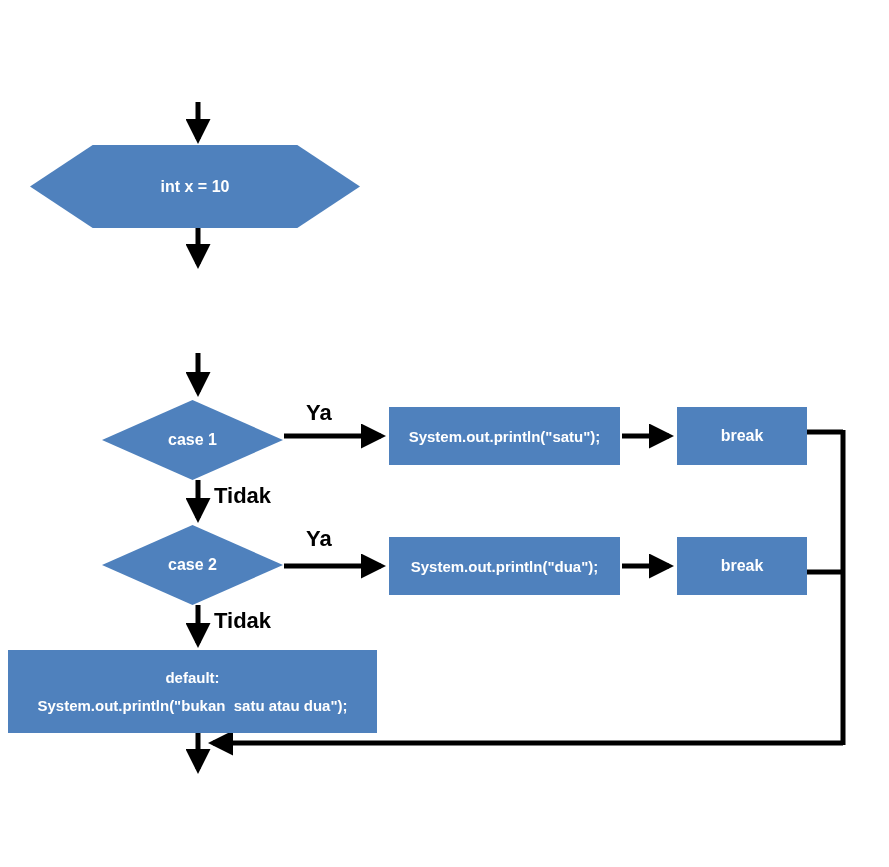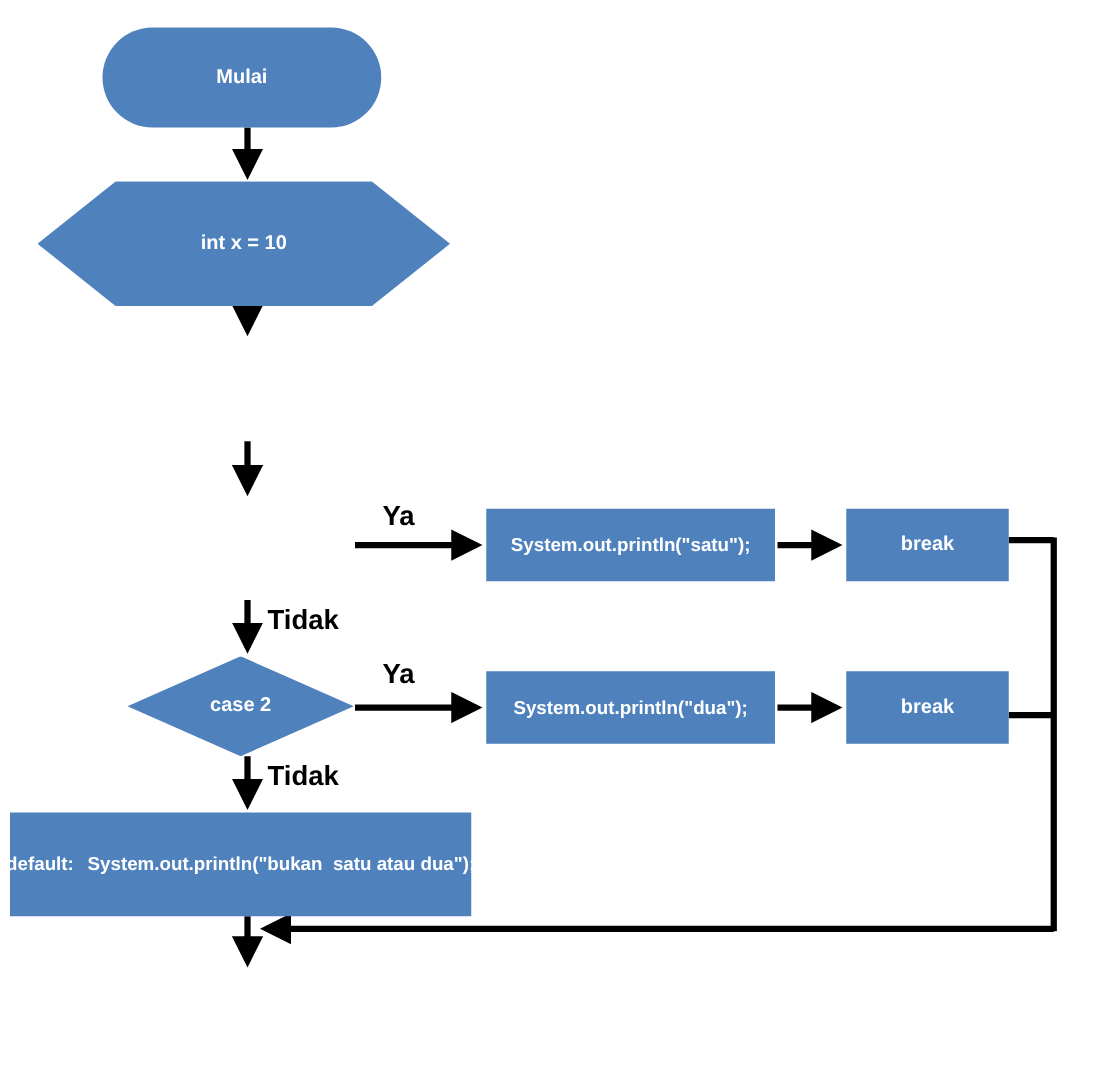--- a/index.html
+++ b/index.html
@@ -38,34 +38,34 @@
   .stadium { border-radius: 41px; }
   .hexagon {
     clip-path: polygon(0% 50%, 19% 0%, 81% 0%, 100% 50%, 81% 100%, 19% 100%);
   }
   .diamond {
     clip-path: polygon(50% 0%, 100% 50%, 50% 100%, 0% 50%);
   }
   .rect { }
   .code { font-size: 15px; }
   .multiline {
-    flex-direction: row;
+    flex-direction: column;
     gap: 11px;
     font-size: 15px;
   }
   .edge-label {
     position: absolute;
     color: #000000;
     font-weight: bold;
     font-size: 22px;
     white-space: pre;
   }
   
   .n-start   { left: 82px;  top: 22px;  width: 223px; height: 80px; }
-  .n-declare { left: 30px;  top: 145px; width: 330px; height: 100px; }
+  .n-declare { left: 30px;  top: 145px; width: 330px; height: 83px; }
   .n-switch  { left: 93px;  top: 274px; width: 200px; height: 79px; }
   .n-case1   { left: 102px; top: 400px; width: 181px; height: 80px; }
   .n-satu    { left: 389px; top: 407px; width: 231px; height: 58px; }
   .n-break1  { left: 677px; top: 407px; width: 130px; height: 58px; }
   .n-case2   { left: 102px; top: 525px; width: 181px; height: 80px; }
   .n-dua     { left: 389px; top: 537px; width: 231px; height: 58px; }
   .n-break2  { left: 677px; top: 537px; width: 130px; height: 58px; }
   .n-default { left: 8px;   top: 650px; width: 369px; height: 83px; }
   .n-end     { left: 82px;  top: 777px; width: 223px; height: 83px; }
   
@@ -96,29 +96,29 @@
       <line x1="622" y1="436" x2="669" y2="436" marker-end="url(#ah)"></line>
       <line x1="807" y1="432" x2="843" y2="432"></line>
       <line x1="284" y1="566" x2="381" y2="566" marker-end="url(#ah)"></line>
       <line x1="622" y1="566" x2="669" y2="566" marker-end="url(#ah)"></line>
       <line x1="807" y1="572" x2="843" y2="572"></line>
       <line x1="843" y1="430" x2="843" y2="745"></line>
       <line x1="843" y1="743" x2="213" y2="743" marker-end="url(#ah)"></line>
     </g>
   </svg>
 
-  <div class="node stadium n-start">
-    <span>Mulai</span>
-  </div>
 
   <div class="node hexagon n-declare">
     <span>int x = 10</span>
   </div>
 
 
+  <div class="node diamond n-case1">
+    <span>case 1</span>
+  </div>
 
   <div class="node rect code n-satu">
     <span>System.out.println("satu");</span>
   </div>
 
   <div class="node rect n-break1">
     <span>break</span>
   </div>
 
   <div class="node diamond n-case2">

